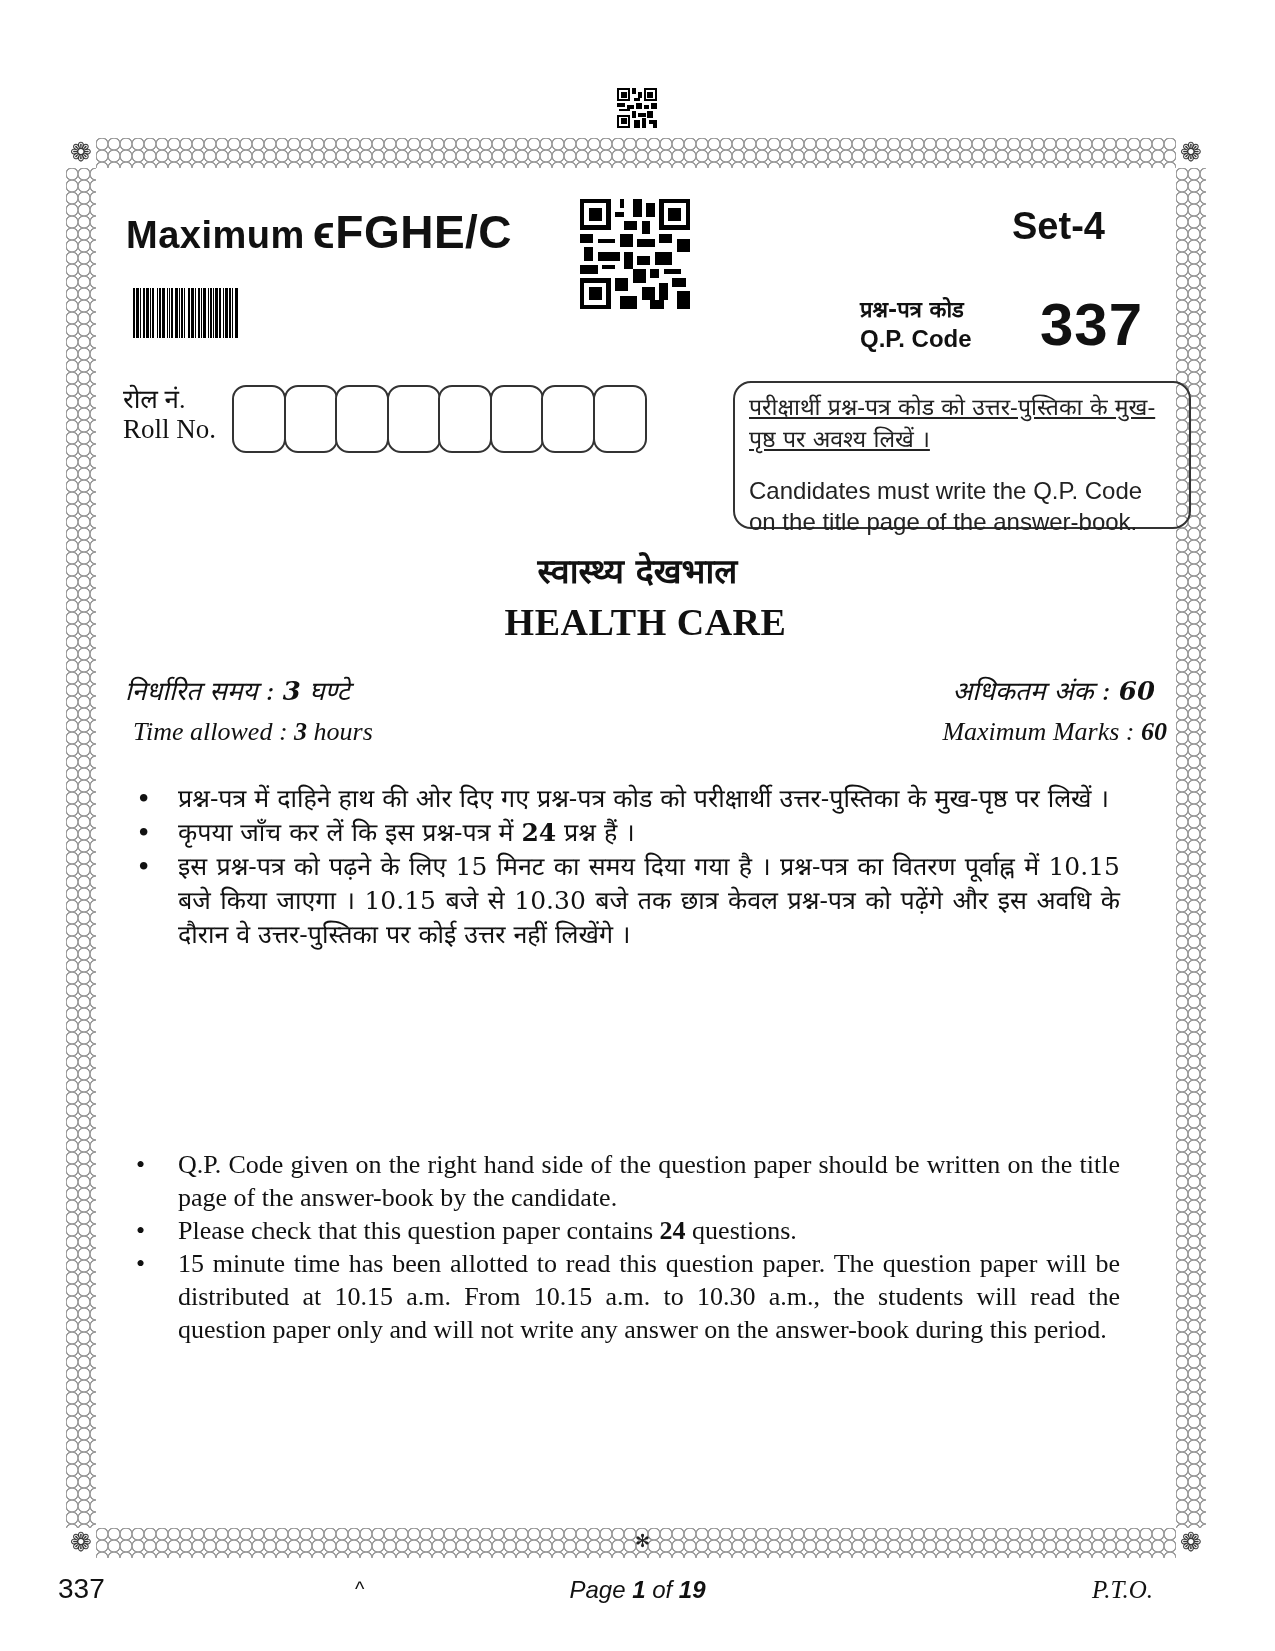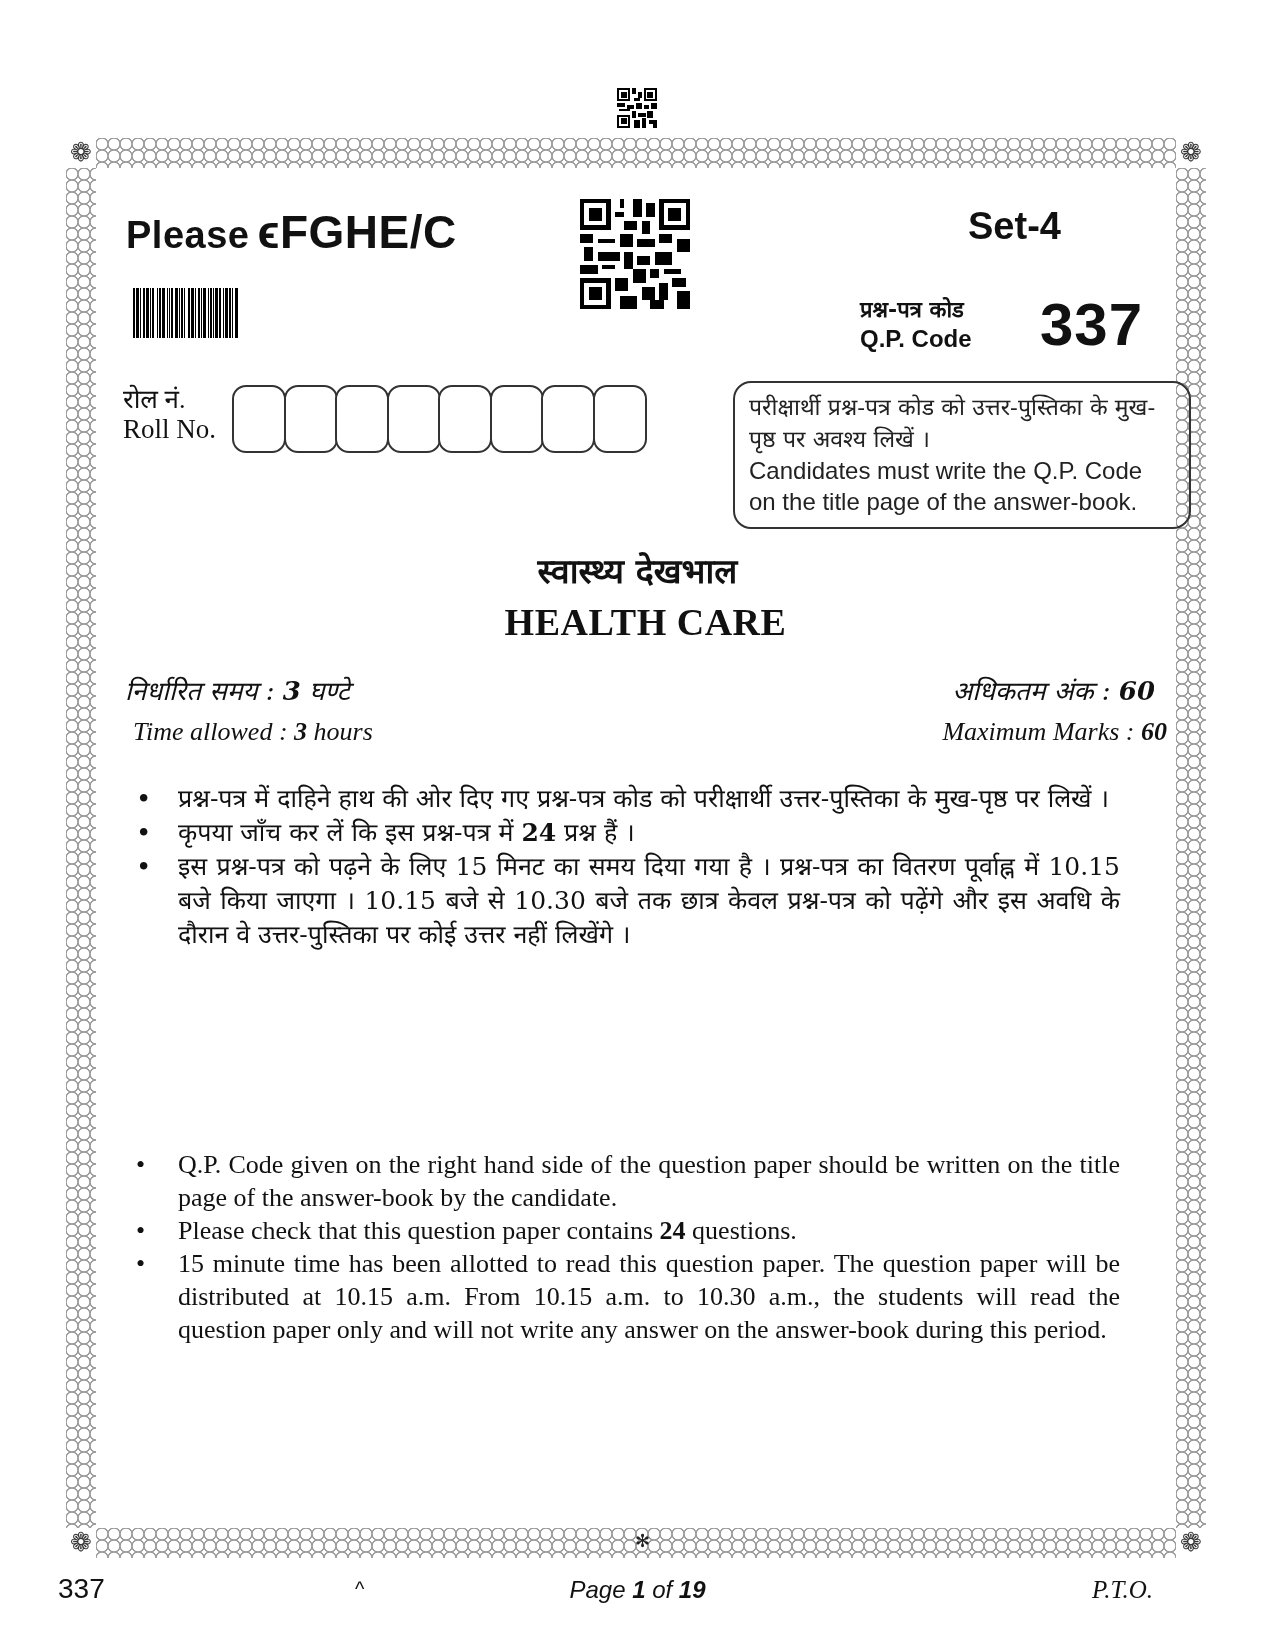--- a/index.html
+++ b/index.html
@@ -26,35 +26,35 @@
   .corner.bl { left: 0; bottom: 0; } .corner.br { right: 0; bottom: 0; }
   .center-star { position: absolute; left: 635px; top: 1530px; font-size: 18px; color: #222; }
 
   
   .series { position: absolute; left: 126px; top: 205px; font-size: 38px; font-weight: bold; letter-spacing: 0.5px; }
   .series .code { font-size: 46px; margin-left: 8px; }
   .barcode { position: absolute; left: 133px; top: 288px; width: 124px; height: 50px; display: flex; gap: 0; }
   .barcode span { display: block; height: 100%; background: #000; }
   .qr-main { position: absolute; left: 580px; top: 198px; width: 110px; height: 112px; }
 
-  .set { position: absolute; left: 968px; top: 205px; font-size: 38px; font-weight: bold; }
+  .set { position: absolute; left: 1012px; top: 205px; font-size: 38px; font-weight: bold; }
   .qp-hi { position: absolute; left: 860px; top: 293px; font-size: 22px; font-weight: bold; }
   .qp-en { position: absolute; left: 860px; top: 325px; font-size: 24px; font-weight: bold; }
   .qp-num { position: absolute; left: 1040px; top: 290px; font-size: 60px; font-weight: bold; letter-spacing: 1px; }
 
   
   .roll-hi { position: absolute; left: 115px; top: 380px; font-size: 26px; }
   .roll-en { position: absolute; left: 115px; top: 414px; font-size: 27px; }
   .roll-boxes { position: absolute; left: 232px; top: 385px; display: flex; }
   .roll-box { width: 50px; height: 64px; border: 2.5px solid #333; border-radius: 14px; margin-right: -2.5px; background: #fff; }
 
   
   .notice { position: absolute; left: 733px; top: 381px; width: 458px; height: 148px; border: 2.5px solid #333; border-radius: 18px; box-sizing: border-box; padding: 8px 14px; }
-  .notice .hi { font-size: 23px; line-height: 32px; color: #222; }
-  .notice .en { font-size: 24px; line-height: 31px; color: #222; margin-top: 0; }
+  .notice .hi { font-size: 23px; line-height: 32px; color: #222; text-decoration: underline; }
+  .notice .en { font-size: 24px; line-height: 31px; color: #222; margin-top: 20px; }
 
   
   .title-hi { position: absolute; left: 0; width: 1275px; text-align: center; top: 547px; font-size: 34px; font-weight: bold; }
   .title-en { position: absolute; left: 0; width: 1275px; text-align: center; top: 600px; font-size: 38px; font-weight: bold; letter-spacing: 0.5px; }
 
   .meta { position: absolute; font-style: italic; font-size: 26px; }
   .meta b { font-style: italic; }
   .m-time-hi { left: 125px; top: 672px; }
   .m-time-en { left: 125px; top: 717px; }
   .m-marks-hi { right: 120px; top: 672px; }
@@ -117,21 +117,21 @@
   <div class="band left"></div>
   <div class="band right"></div>
   <div class="corner tl">❁</div>
   <div class="corner tr">❁</div>
   <div class="corner bl">❁</div>
   <div class="corner br">❁</div>
 </div>
 <div class="center-star">✻</div>
 
 <div class="series sans">
-  <span>Please</span><span class="code">ϵFGHE/C</span>
+  <span>Maximum</span><span class="code">ϵFGHE/C</span>
 </div>
 
 <div class="barcode">
   <span style="width:2px"></span>
     <span style="width:1px;background:#fff"></span>
     <span style="width:3px"></span>
     <span style="width:1px;background:#fff"></span>
   <span style="width:1px"></span>
     <span style="width:2px;background:#fff"></span>
     <span style="width:2px"></span>

